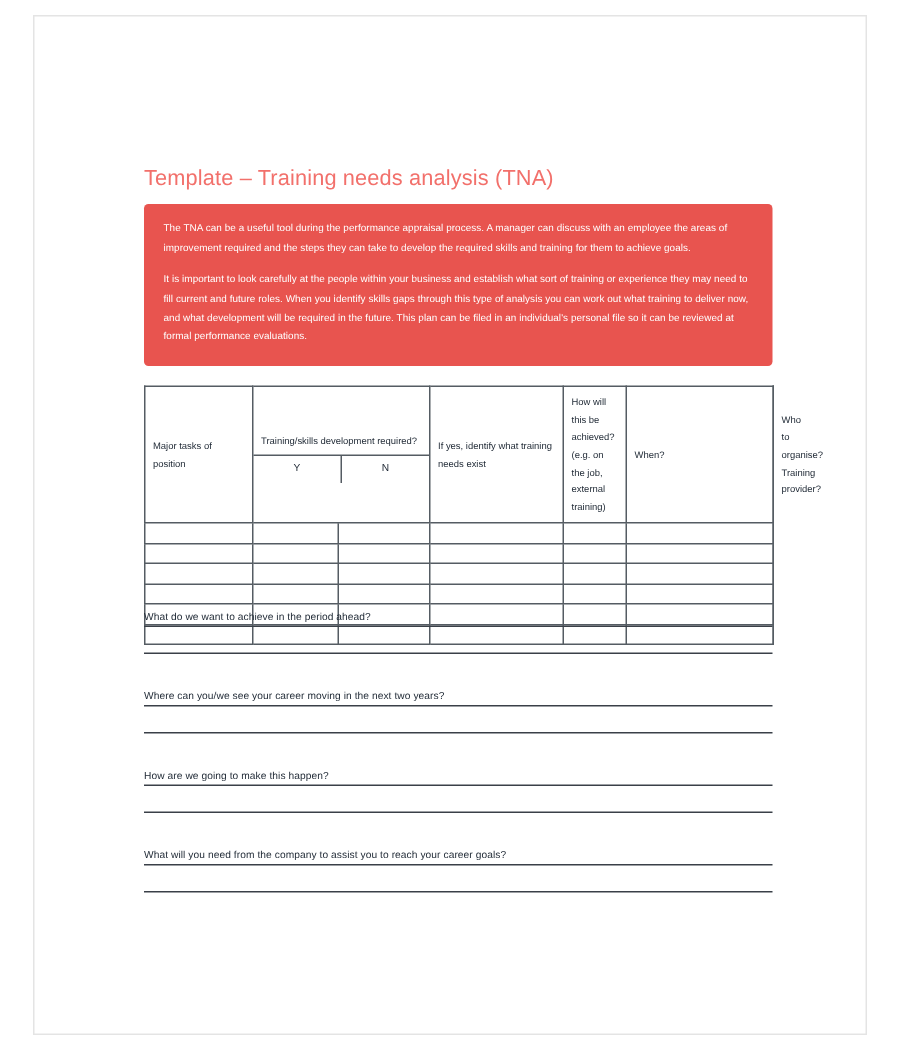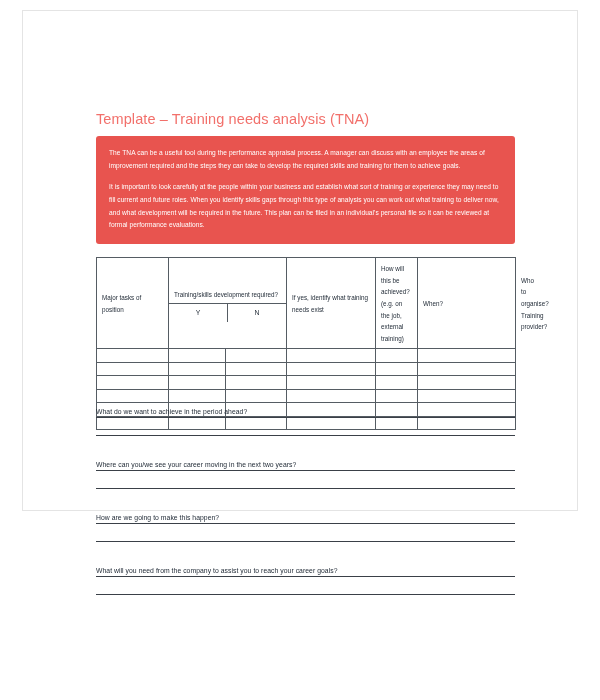--- a/index.html
+++ b/index.html
@@ -12,21 +12,21 @@
     height: 700px;
     font-family: "Liberation Sans", sans-serif;
     overflow: hidden;
   }
 
   #page-sheet {
     position: absolute;
     left: 22px;
     top: 10px;
     width: 556px;
-    height: 501px;
+    height: 680px;
     background: #ffffff;
     border: 1px solid #e4e4e4;
     box-sizing: border-box;
   }
 
   .doc-title {
     position: absolute;
     left: 73px;
     top: 90px;
     font-size: 14.5px;

